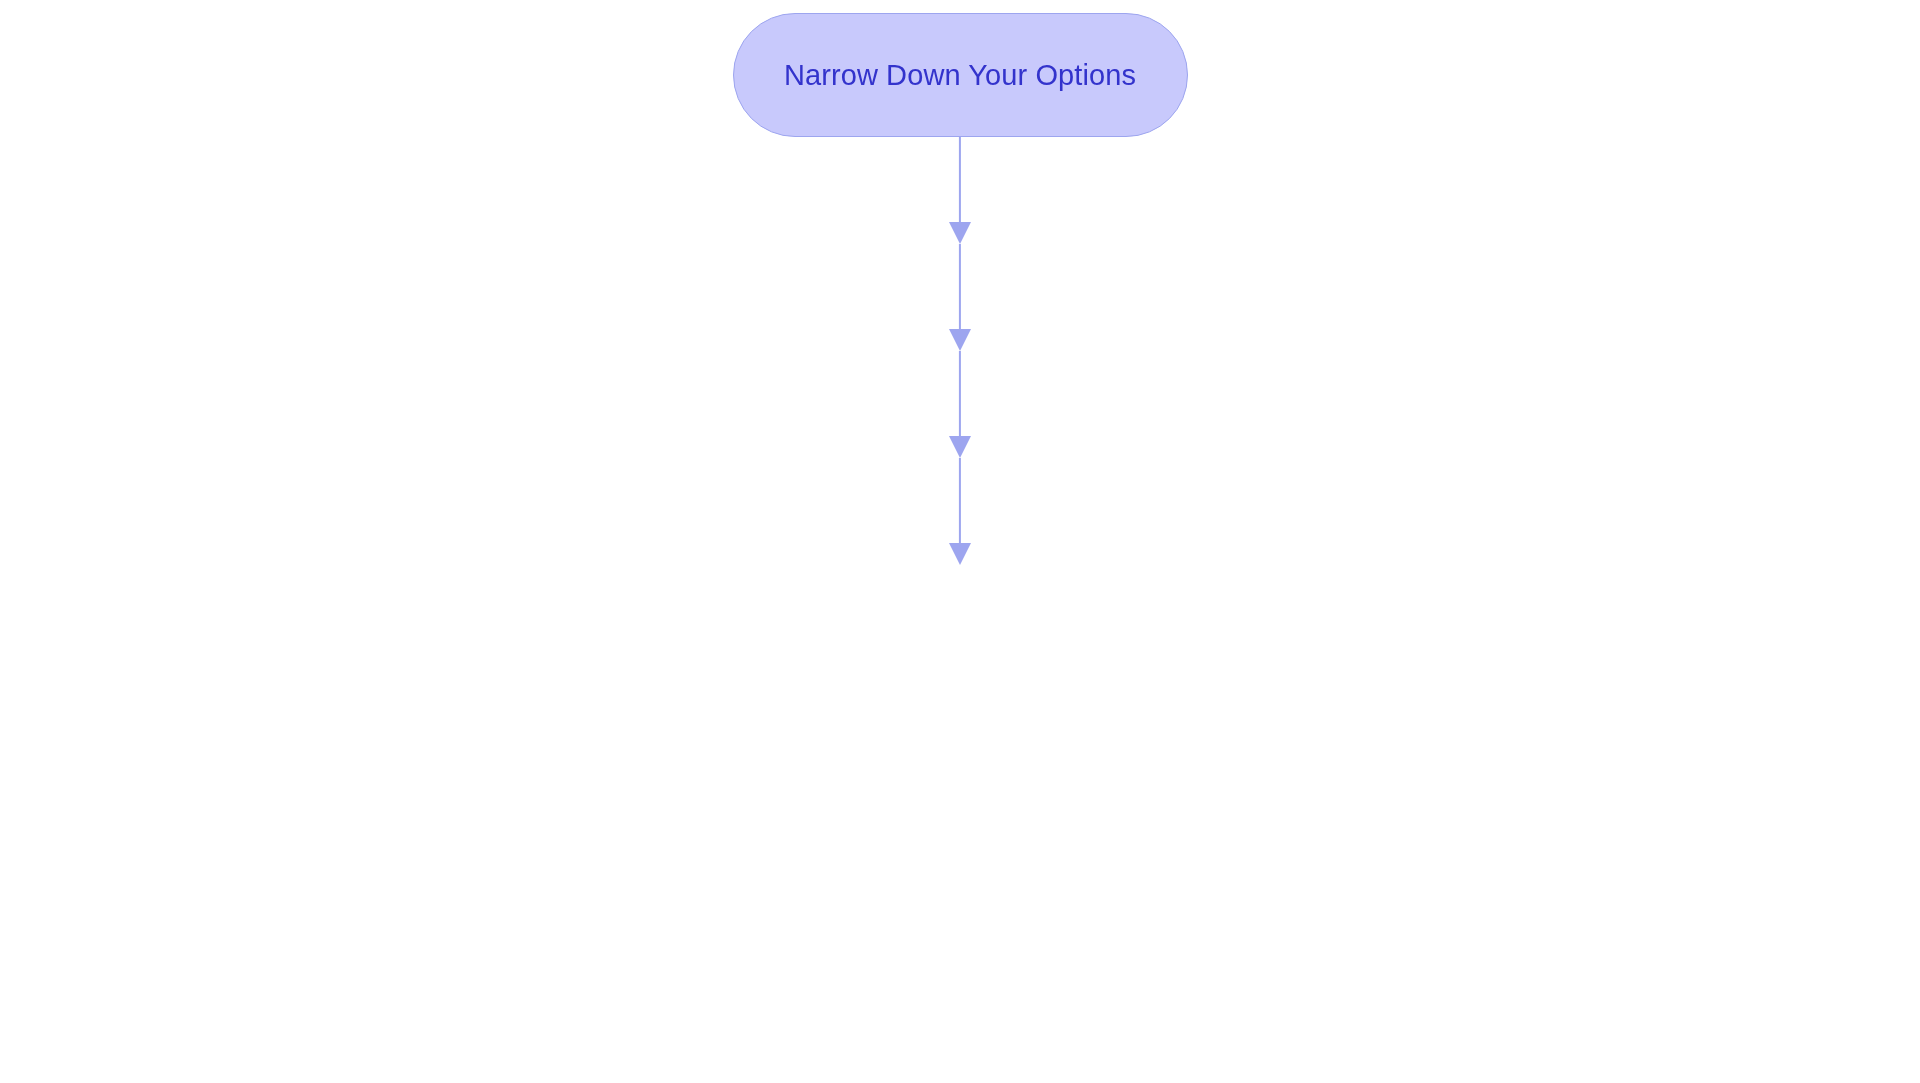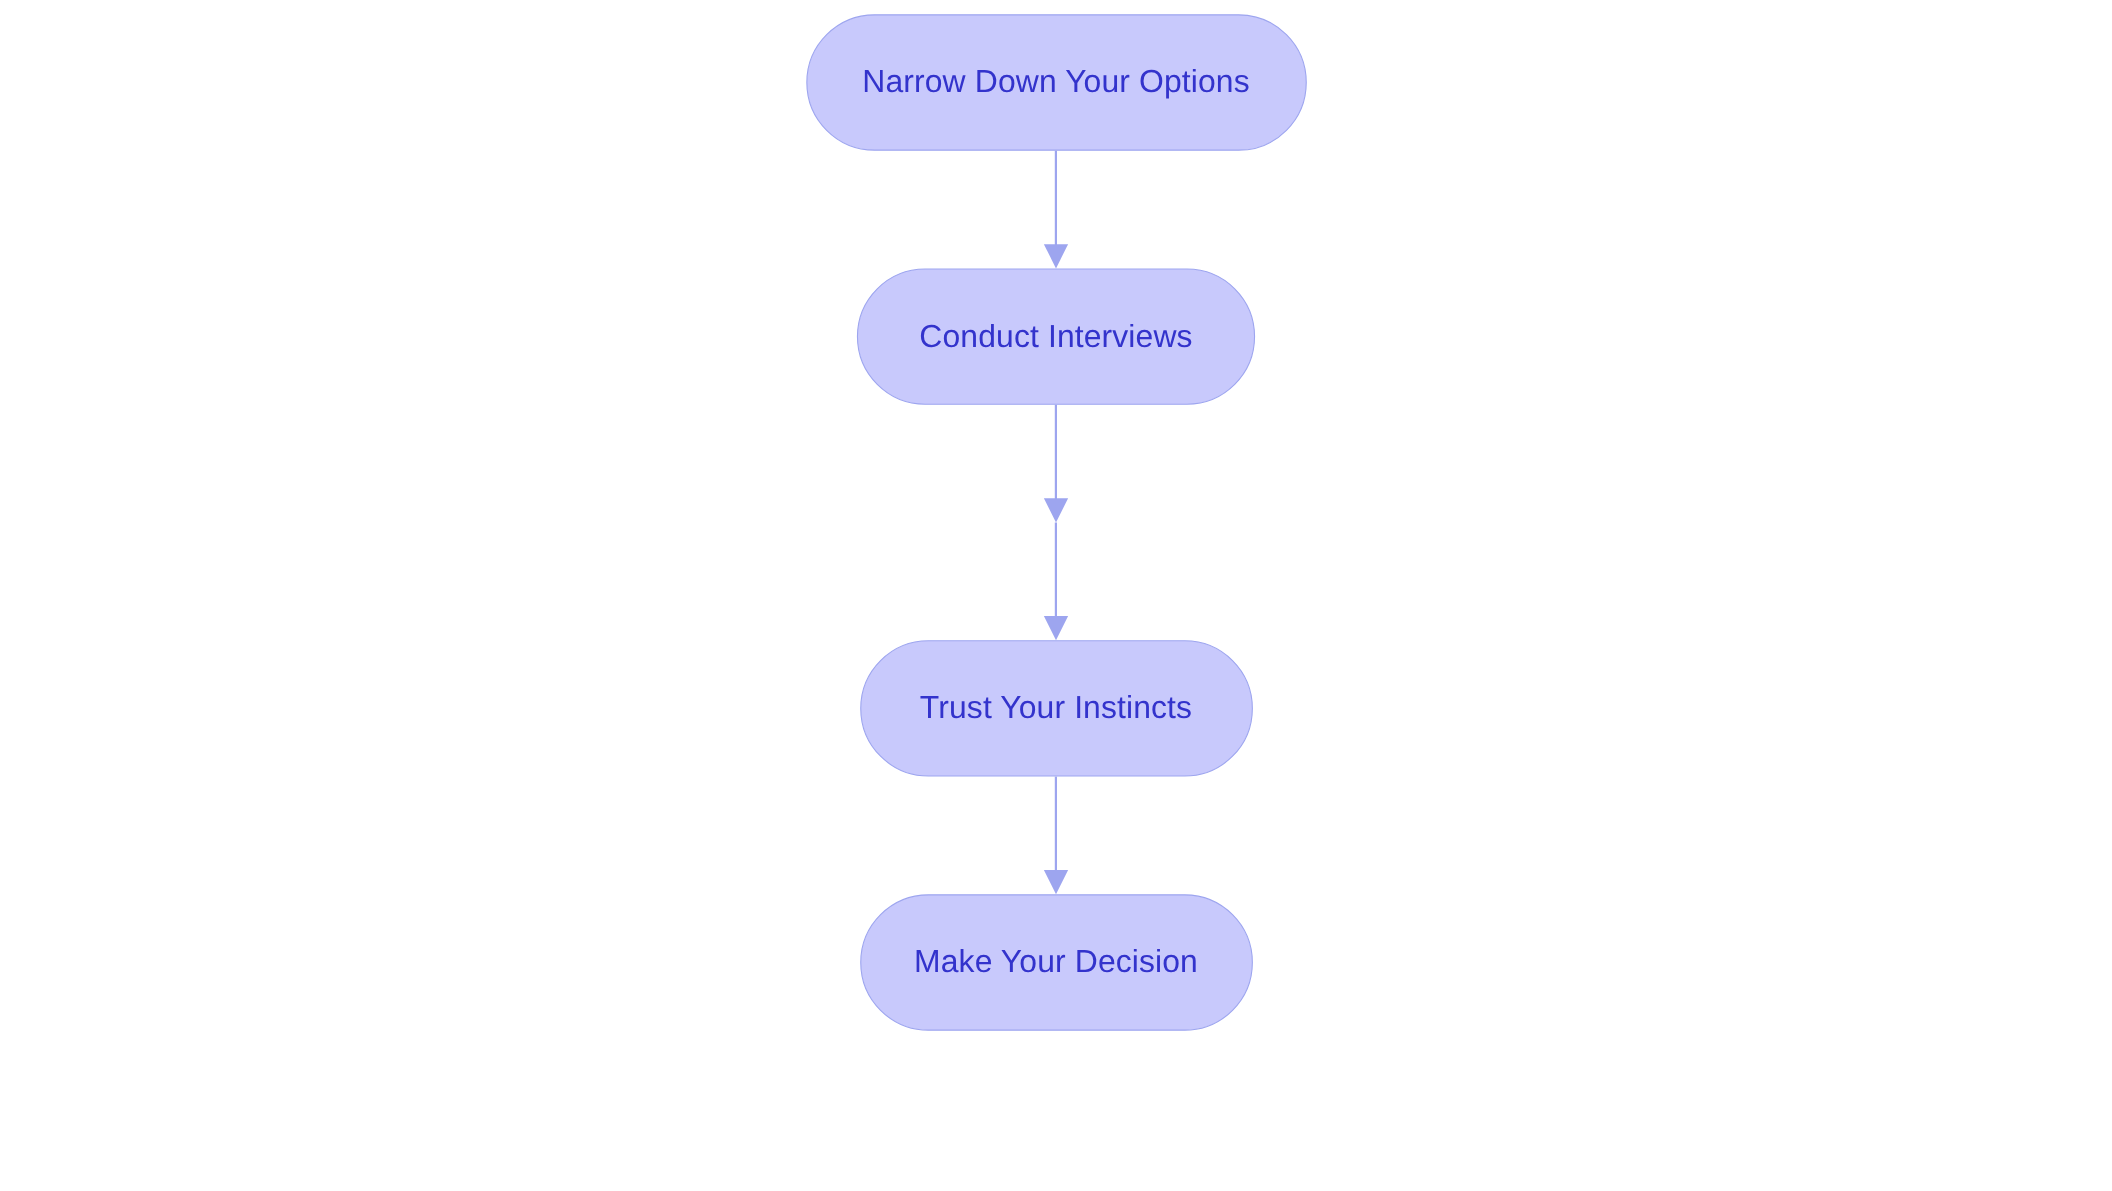--- a/index.html
+++ b/index.html
@@ -92,42 +92,33 @@
 
     <div class="node n0">
       <span class="node-label">Narrow Down Your Options</span>
     </div>
 
     <div class="connector">
       <div class="conn-line"></div>
       <div class="conn-head"></div>
     </div>
 
-    <div class="node n1">
-      <span class="node-label">Conduct Interviews</span>
-    </div>
 
     <div class="connector">
       <div class="conn-line"></div>
       <div class="conn-head"></div>
     </div>
 
 
     <div class="connector">
       <div class="conn-line"></div>
       <div class="conn-head"></div>
     </div>
 
-    <div class="node n3">
-      <span class="node-label">Trust Your Instincts</span>
-    </div>
 
     <div class="connector">
       <div class="conn-line"></div>
       <div class="conn-head"></div>
     </div>
 
-    <div class="node n4">
-      <span class="node-label">Make Your Decision</span>
-    </div>
 
   </div>
 </div>
 
 </body></html>

